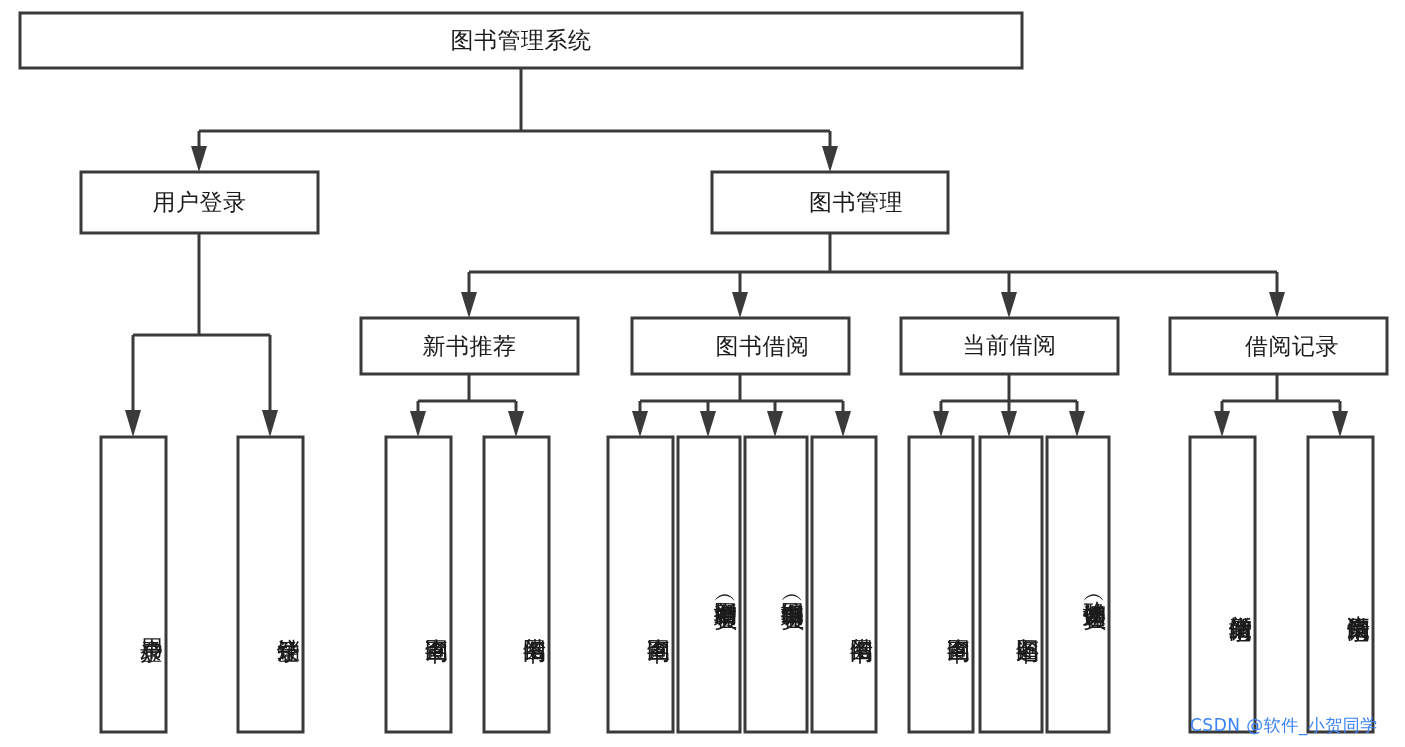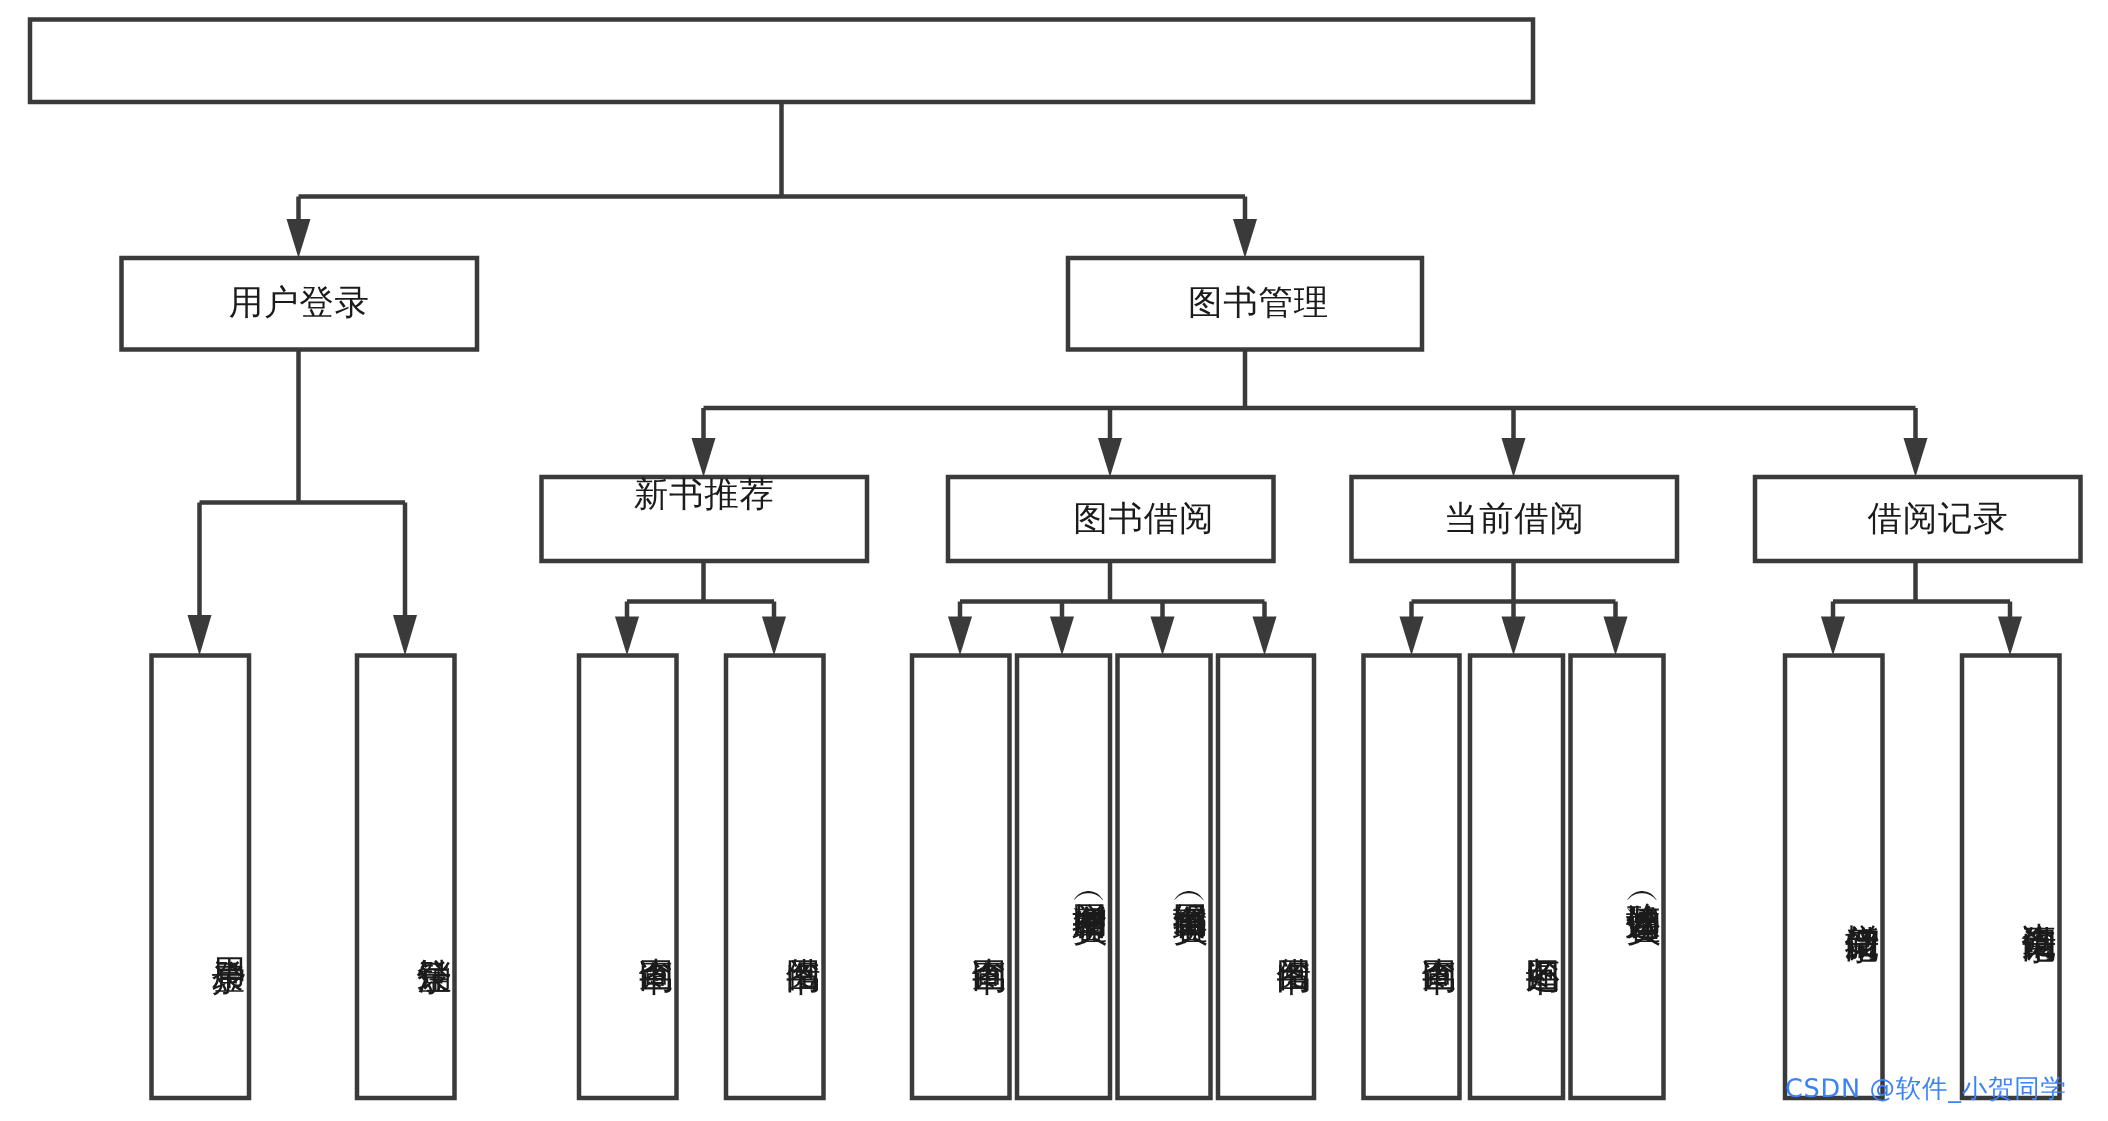--- a/index.html
+++ b/index.html
@@ -184,25 +184,26 @@
 
     <rect class="node-box" x="909" y="437" width="64" height="295"></rect>
     <rect class="node-box" x="980" y="437" width="62" height="295"></rect>
     <rect class="node-box" x="1047" y="437" width="62" height="295"></rect>
 
     <rect class="node-box" x="1190" y="437" width="65" height="295"></rect>
     <rect class="node-box" x="1308" y="437" width="65" height="295"></rect>
 
   </svg>
 
+  <div class="node-label-h" style="left:20px; top:13px; width:1002px; height:55px;">图书管理系统</div>
 
   <div class="node-label-h" style="left:81px; top:172px; width:237px; height:61px;">用户登录</div>
-  <div class="node-label-h" style="left:712px; top:172px; width:254px; height:61px;">图书管理</div>
-
-  <div class="node-label-h" style="left:361px; top:302px; width:217px; height:56px;">新书推荐</div>
+  <div class="node-label-h" style="left:729px; top:172px; width:254px; height:61px;">图书管理</div>
+
+  <div class="node-label-h" style="left:361px; top:318px; width:217px; height:56px;">新书推荐</div>
   <div class="node-label-h" style="left:632px; top:318px; width:217px; height:56px;padding-left:22px;">图书借阅</div>
   <div class="node-label-h" style="left:901px; top:318px; width:217px; height:56px;font-family:Liberation Serif, serif;">当前借阅</div>
   <div class="node-label-h" style="left:1170px; top:318px; width:244px; height:56px;text-align:center;">借阅记录</div>
 
   <div class="node-label-v" style="left:101px; top:514px; width:65px; height:215px;">用户登录</div>
   <div class="node-label-v" style="left:238px; top:514px; width:65px; height:215px;">注销登录</div>
 
   <div class="node-label-v" style="left:386px; top:514px; width:65px; height:215px;">查询图书</div>
   <div class="node-label-v" style="left:484px; top:514px; width:65px; height:215px;">借阅图书</div>
 

